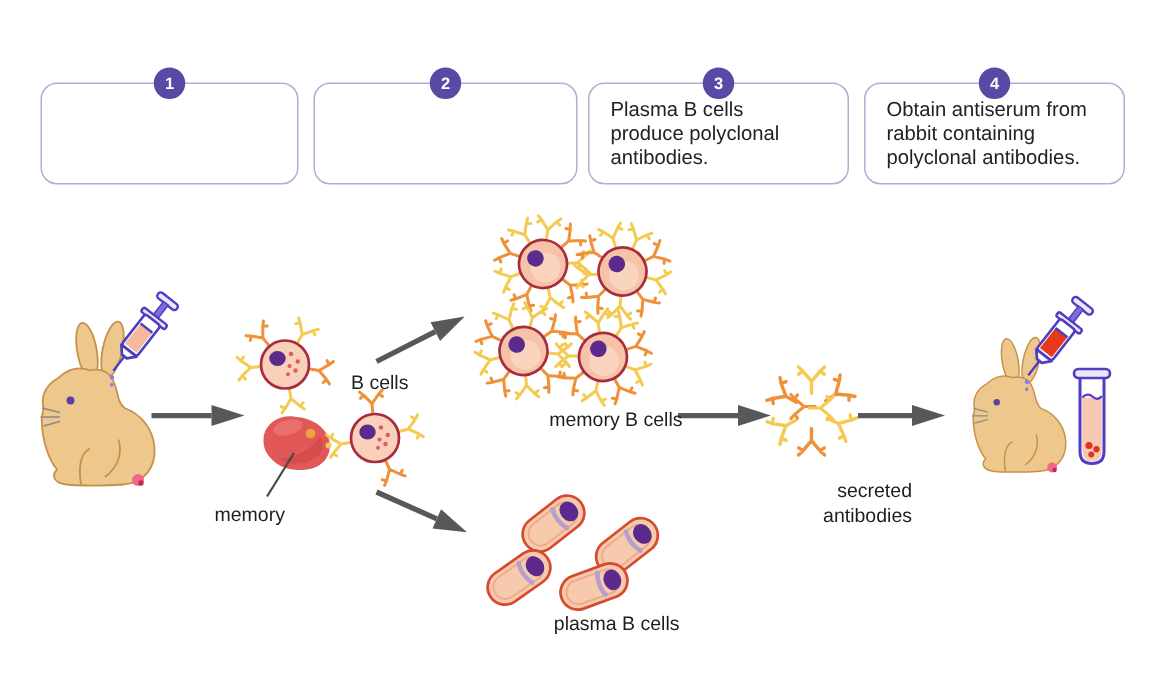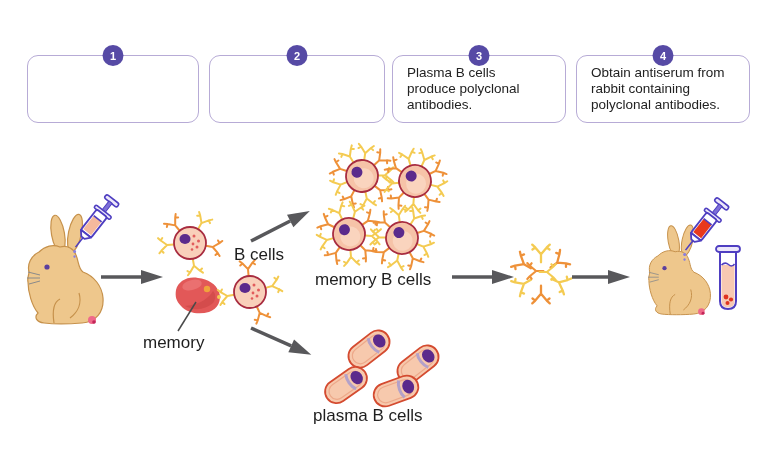--- a/index.html
+++ b/index.html
@@ -19,23 +19,23 @@
          font-family:"Liberation Sans", sans-serif;}
   .step-card{position:absolute;top:55px;height:68px;border:1.5px solid var(--box-border);
              border-radius:11px;background:#ffffff;box-sizing:border-box;
              display:flex;align-items:center;}
   .badge{position:absolute;top:-11px;left:50%;transform:translateX(-50%);
          width:21px;height:21px;border-radius:50%;background:var(--badge);
          color:#ffffff;font-size:11px;font-weight:bold;display:flex;
          align-items:center;justify-content:center;}
   .step-text{padding:0 10px 0 14px;font-size:13.5px;line-height:16px;color:var(--box-text);
              white-space:pre-line;}
-  .lbl{position:absolute;font-size:17px;line-height:17px;color:var(--label-text);
+  .lbl{position:absolute;font-size:13px;line-height:17px;color:var(--label-text);
        white-space:pre-line;}
-  .lbl.center{text-align:left;}
+  .lbl.center{text-align:right;}
   #diagram{position:absolute;left:0;top:0;width:768px;height:466px;}
   
   .ab{fill:none;stroke:var(--ab,var(--antibody-orange));stroke-width:2;
       stroke-linecap:round;stroke-linejoin:round;}
   use.ab-y{--ab:var(--antibody-yellow);}
   use.ab-o{--ab:var(--antibody-orange);}
   .rb{fill:var(--rabbit);stroke:var(--rabbit-line);stroke-width:1.2;}
   .rl{fill:none;stroke:var(--rabbit-line);stroke-width:1.2;}
   .rye{fill:var(--eye);}
   .rw{stroke:#8a8a8a;stroke-width:1;fill:none;}
@@ -249,13 +249,15 @@
     </g>
     <g>
       <use href="#tube" transform="translate(716,246)"></use>
     </g>
   </svg>
 
   <div class="lbl" style="left:234px;top:246px">B cells</div>
   <div class="lbl" style="left:143px;top:334px">memory</div>
   <div class="lbl center" style="left:315px;top:271px;width:140px">memory B cells</div>
   <div class="lbl center" style="left:313px;top:407px;width:140px">plasma B cells</div>
+  <div class="lbl center" style="left:498px;top:318px;width:110px">secreted
+antibodies</div>
 </div>
 
 </body></html>

